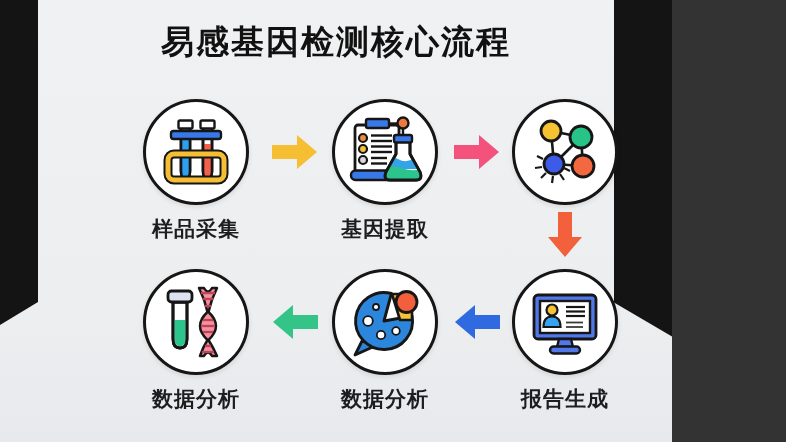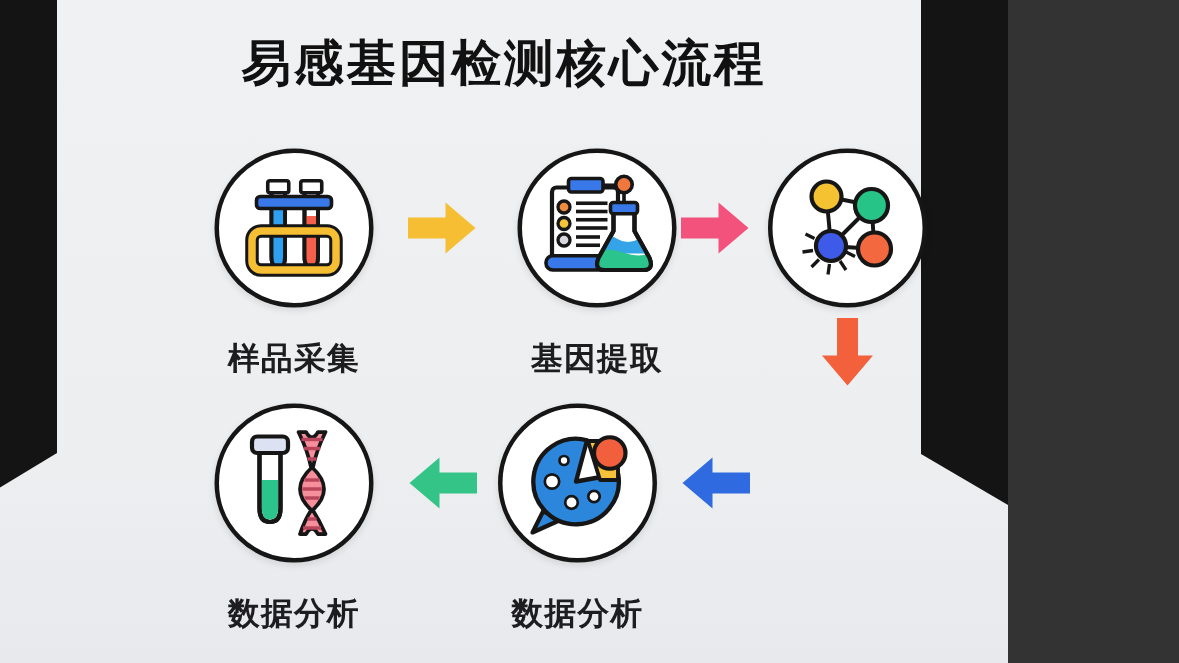--- a/index.html
+++ b/index.html
@@ -22,21 +22,21 @@
   }
   .node{position:absolute;width:150px;display:flex;flex-direction:column;align-items:center;}
   .circle{
     width:106px;height:106px;border-radius:50%;
     background:#fff;border:3px solid #161616;
     display:flex;align-items:center;justify-content:center;
     box-shadow:0 2px 5px rgba(0,0,0,0.10);
     box-sizing:border-box;
   }
   .node-label{
-    margin-top:20px;font-size:21px;font-weight:600;color:#1d1d1f;
+    margin-top:10px;font-size:21px;font-weight:600;color:#1d1d1f;
     letter-spacing:1px;white-space:nowrap;min-height:24px;
   }
   .arrow{position:absolute;width:46px;height:36px;transform:translate(-50%,-50%);}
   .arrow svg{display:block;width:100%;height:100%;overflow:visible;}
   .arrow.down svg{transform:rotate(90deg);}
   .arrow.left svg{transform:rotate(180deg);}
 </style>
 </head>
 <body>
 
@@ -59,21 +59,21 @@
         <rect x="22.5" y="8.5" width="14" height="8" rx="1.5" fill="#fff" stroke="#161616" stroke-width="2.4"></rect>
         <rect x="44.5" y="8.5" width="14" height="8" rx="1.5" fill="#fff" stroke="#161616" stroke-width="2.4"></rect>
         <rect x="15" y="19" width="50" height="8" rx="2.5" fill="#3878E8" stroke="#161616" stroke-width="2.4"></rect>
         <rect x="12" y="42" width="56" height="26" rx="6" fill="none" stroke="#161616" stroke-width="9"></rect>
         <rect x="12" y="42" width="56" height="26" rx="6" fill="none" stroke="#F6BE33" stroke-width="5"></rect>
       </svg>
     </div>
     <div class="node-label">样品采集</div>
   </div>
 
-  <div class="node" style="left:323px;top:99px;align-items:center;">
+  <div class="node" style="left:310px;top:99px;align-items:center;">
     <div class="circle">
       <svg width="80" height="80" viewBox="0 0 80 80">
         <defs>
           <clipPath id="flaskClip">
             <path d="M51,28 L51,42 L41,60 Q38,68 45,68 L71,68 Q78,68 75,60 L65,42 L65,28 Z"></path>
           </clipPath>
         </defs>
         <rect x="10" y="13" width="44" height="48" rx="3" fill="#fff" stroke="#161616" stroke-width="2.8"></rect>
         <line x1="42" y1="11.5" x2="57" y2="11.5" stroke="#161616" stroke-width="2.4"></line>
         <rect x="21" y="7" width="23" height="9" rx="2" fill="#3878E8" stroke="#161616" stroke-width="2.4"></rect>
@@ -121,20 +121,42 @@
         </g>
         <circle cx="26" cy="19" r="10" fill="#F5C232" stroke="#161616" stroke-width="2.8"></circle>
         <circle cx="56" cy="25" r="11" fill="#26C487" stroke="#161616" stroke-width="2.8"></circle>
         <circle cx="29" cy="52" r="10" fill="#3D5BE8" stroke="#161616" stroke-width="2.8"></circle>
         <circle cx="58" cy="54" r="11" fill="#F4683F" stroke="#161616" stroke-width="2.8"></circle>
       </svg>
     </div>
     <div class="node-label"></div>
   </div>
 
+  <div class="node" style="left:490px;top:269px;">
+    <div class="circle">
+      <svg width="80" height="80" viewBox="0 0 80 80">
+        <rect x="9" y="13" width="62" height="44" rx="4" fill="#5277E8" stroke="#161616" stroke-width="2.8"></rect>
+        <rect x="15" y="19" width="50" height="32" fill="#fff" stroke="#161616" stroke-width="2.4"></rect>
+        <path d="M18.5,45 Q18.5,34.5 27,34.5 Q35.5,34.5 35.5,45 Z" fill="#35A3F0" stroke="#161616" stroke-width="2.2"></path>
+        <circle cx="27" cy="28" r="5.5" fill="#F5C23A" stroke="#161616" stroke-width="2.2"></circle>
+        <g stroke="#161616" stroke-width="2.2">
+          <line x1="41" y1="25" x2="60" y2="25"></line>
+          <line x1="41" y1="29.5" x2="60" y2="29.5"></line>
+          <line x1="41" y1="34" x2="60" y2="34"></line>
+        </g>
+        <g stroke="#3a3a3a" stroke-width="1.8">
+          <line x1="41" y1="40.5" x2="58" y2="40.5"></line>
+          <line x1="41" y1="45" x2="58" y2="45"></line>
+        </g>
+        <path d="M34,57 L46,57 L48,65 L32,65 Z" fill="#5277E8" stroke="#161616" stroke-width="2.4"></path>
+        <rect x="25" y="64.5" width="30" height="7" rx="3.5" fill="#5277E8" stroke="#161616" stroke-width="2.4"></rect>
+      </svg>
+    </div>
+    <div class="node-label">报告生成</div>
+  </div>
 
   <div class="node" style="left:310px;top:269px;">
     <div class="circle">
       <svg width="80" height="80" viewBox="0 0 80 80">
         <polygon points="17,59 10,73 30,64" fill="#2B86DC" stroke="#161616" stroke-width="2.8" stroke-linejoin="round"></polygon>
         <path d="M39,39 L46.4,11.5 A28.5,28.5 0 1 0 67.1,34 Z" fill="#2B86DC" stroke="#161616" stroke-width="2.9" stroke-linejoin="round"></path>
         <circle cx="31" cy="25" r="3" fill="#fff" stroke="#161616" stroke-width="1.8"></circle>
         <circle cx="23" cy="39" r="4.8" fill="#fff" stroke="#161616" stroke-width="1.8"></circle>
         <circle cx="36" cy="53" r="4.2" fill="#fff" stroke="#161616" stroke-width="1.8"></circle>
         <circle cx="51" cy="49" r="3.8" fill="#fff" stroke="#161616" stroke-width="1.8"></circle>

